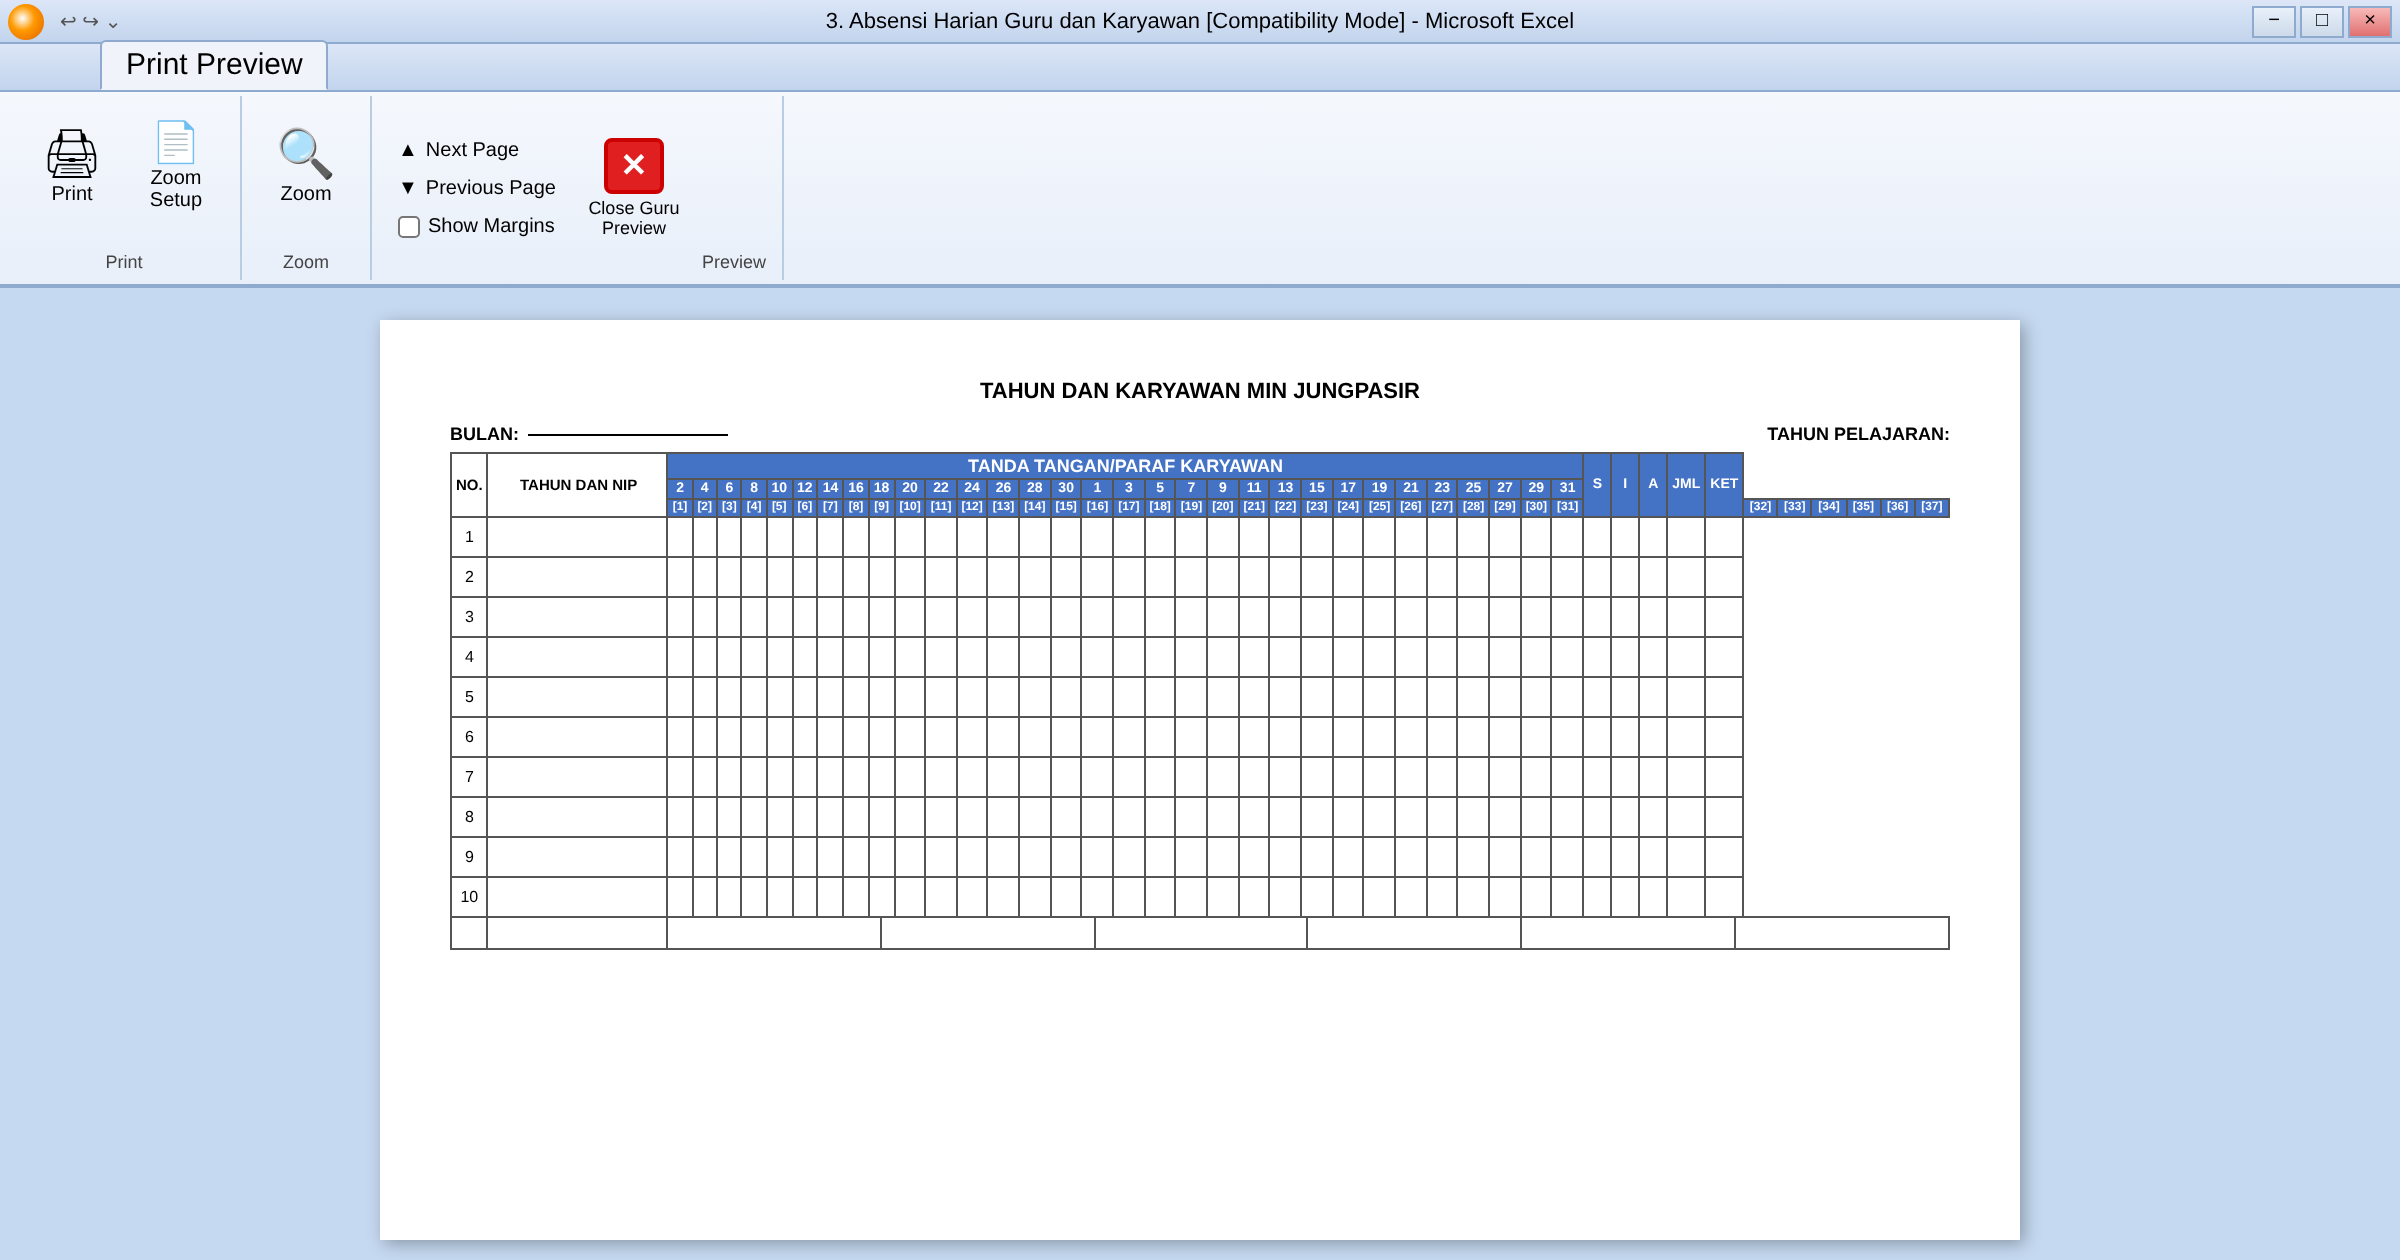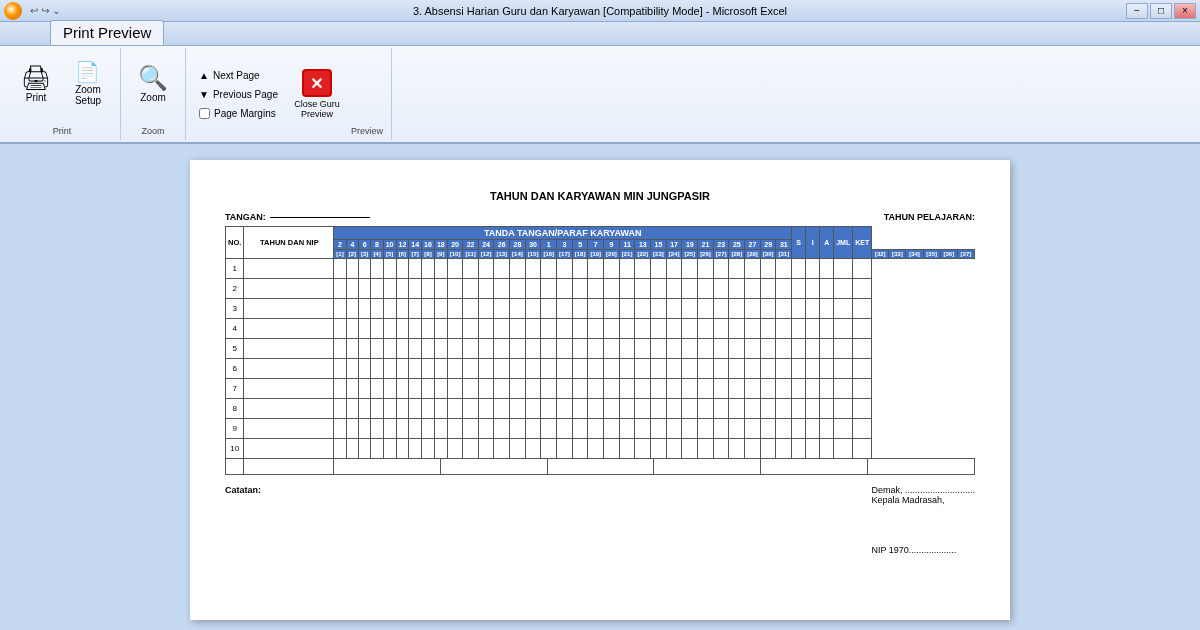--- a/index.html
+++ b/index.html
@@ -268,41 +268,41 @@
         <div class="ribbon-btn-small">
           <span style="font-size:10px;">▲</span>
           <span>Next Page</span>
         </div>
         <div class="ribbon-btn-small">
           <span style="font-size:10px;">▼</span>
           <span>Previous Page</span>
         </div>
         <div class="ribbon-btn-small">
           <input type="checkbox" style="width: 11px; height: 11px;">
-          <span>Page Margins</span>
+          <span>Show Margins</span>
         </div>
       </div>
       <div class="close-print-btn">
         <div class="close-print-icon">✕</div>
         <span style="font-size:9px; text-align:center; margin-top:2px; white-space:pre-line;">Close Guru
 Preview</span>
       </div>
       <div class="ribbon-group-label" style="margin-top:auto; padding-top:4px; align-self:flex-end;">Preview</div>
     </div>
   </div>
 
   <div class="content-area">
 
     <div class="paper">
 
       <div class="doc-subtitle">TAHUN DAN KARYAWAN MIN JUNGPASIR</div>
 
       <div class="doc-meta">
         <div class="doc-meta-left">
-          <span style="font-weight:bold;font-size:9px;">TANGAN:</span>
+          <span style="font-weight:bold;font-size:9px;">BULAN:</span>
           <span style="border-bottom:1px solid #000; width:100px; display:inline-block;"></span>
         </div>
         <div>
           <span style="font-weight:bold;font-size:9px;">TAHUN PELAJARAN:</span>
         </div>
       </div>
 
       <table class="attendance-table">
         <thead>
 
@@ -804,27 +804,16 @@
           <td colspan="31"></td>
           <td></td>
           <td></td>
           <td></td>
           <td></td>
           <td></td>
         </tr>
       </tbody>
         </table>
 
-      <div class="footer-section">
-        <div>
-          <span style="font-weight:bold; font-size:9px;">Catatan:</span>
-        </div>
-        <div class="footer-right">
-          <div style="font-size:9px;">Demak, ............................</div>
-          <div style="font-size:9px;">Kepala Madrasah,</div>
-          <div style="height: 40px;"></div>
-          <div style="font-size:9px;">NIP 1970...................</div>
-        </div>
-      </div>
 
     </div>
   </div>
 </div>
 
 </body></html>

